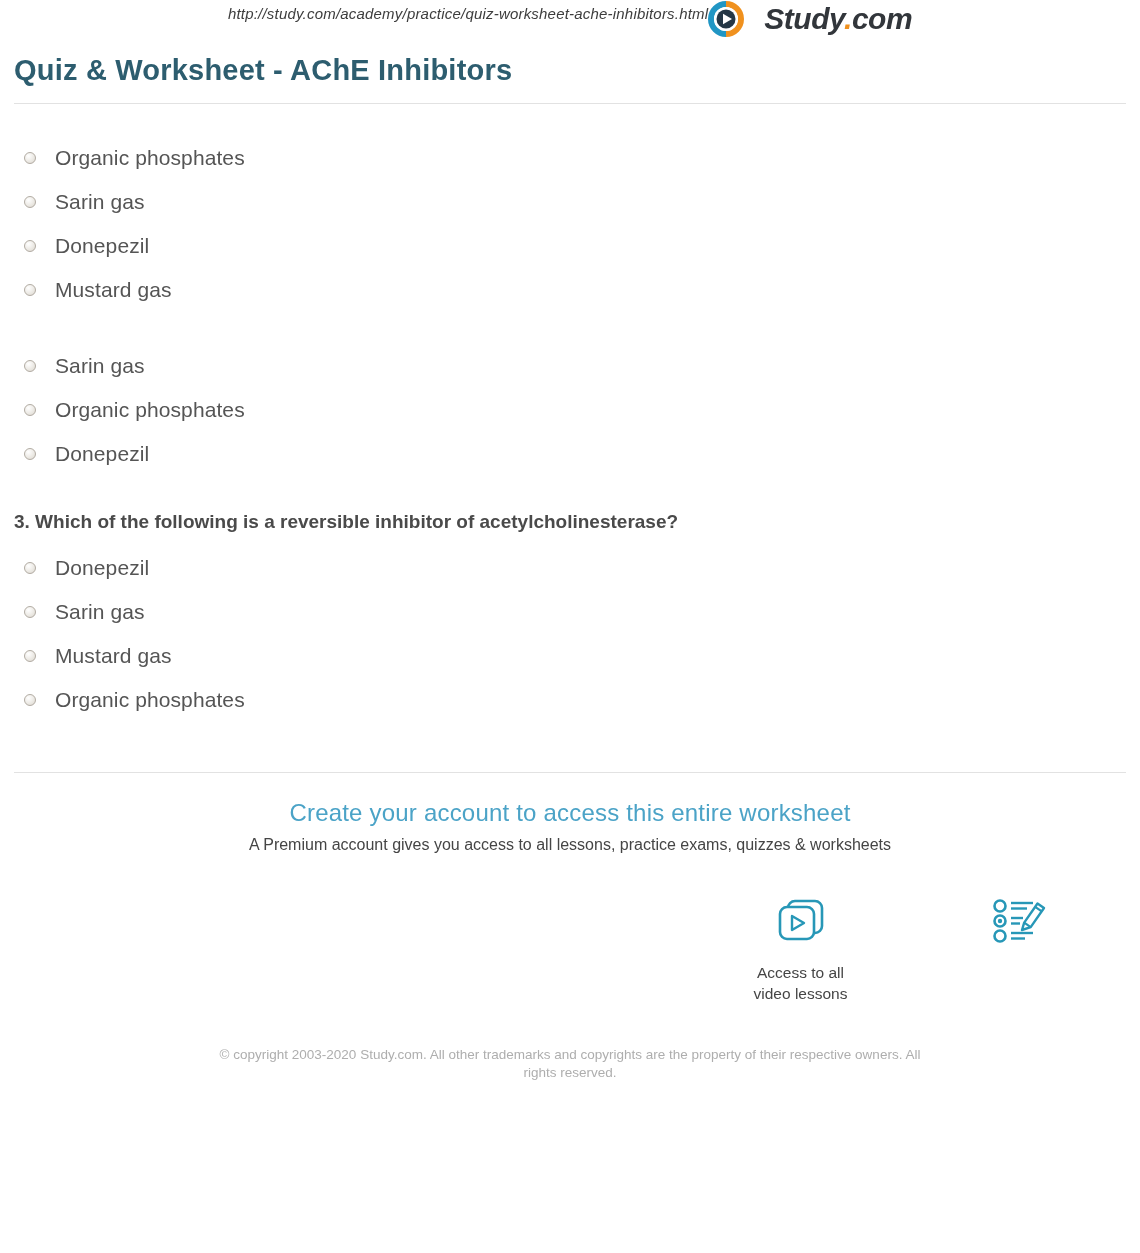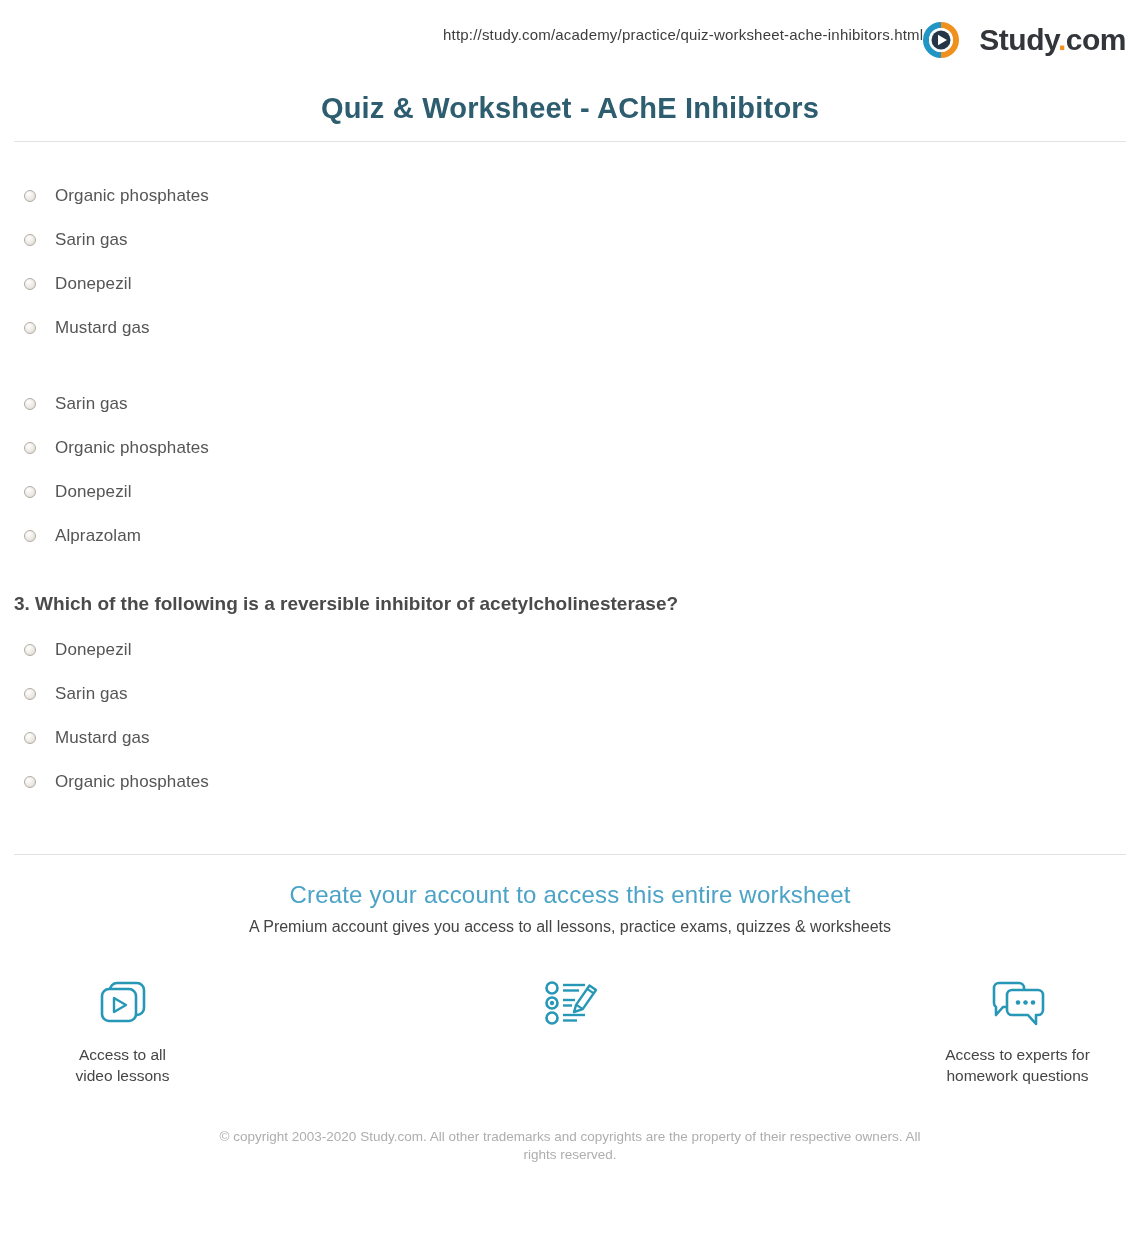--- a/index.html
+++ b/index.html
@@ -9,23 +9,24 @@
     min-height: 1253px;
     font-family: "Liberation Sans", sans-serif;
     color: #4a4a4a;
     position: relative;
   }
   .page { padding: 0 14px; }
 
   
   .header {
     display: flex;
-    justify-content: flex-end;
+    justify-content: center;
     align-items: flex-start;
-    padding-top: 22px;
+    padding-top: 1px;
+    font-style: italic;
   }
   .url-text {
     font-size: 15px;
     color: #3d3d3d;
     padding-top: 4px;
     letter-spacing: 0.2px;
   }
   .logo {
     display: flex;
     align-items: center;
@@ -36,26 +37,25 @@
     font-size: 30px;
     font-weight: 700;
     color: #32363b;
     letter-spacing: -0.5px;
     line-height: 34px;
   }
   .logo-text .dot { color: #f0911e; }
 
   
   .page-title {
-    margin-top: 34px;
+    margin-top: 17px;
     font-size: 29px;
     font-weight: 700;
     color: #2d5d6f;
     letter-spacing: 0.2px;
-    text-align: center;
   }
   .divider {
     border: none;
     border-top: 1px solid #e2e2e2;
     margin: 16px 0 0 0;
   }
 
   
   .question-block { margin-top: 32px; }
   .question-text {
@@ -76,21 +76,21 @@
     width: 12px;
     height: 12px;
     border-radius: 50%;
     border: 1px solid #b2aca3;
     background: radial-gradient(circle at 35% 30%, #ffffff 0%, #e9e6e0 65%, #d8d4cc 100%);
     flex: 0 0 auto;
     cursor: pointer;
   }
   .option-label {
     margin-left: 19px;
-    font-size: 17px;
+    font-size: 21px;
     color: #555555;
     letter-spacing: 0.1px;
     cursor: pointer;
   }
 
   
   .signup-divider { margin-top: 50px; }
   .signup { text-align: center; }
   .signup-heading {
     margin-top: 26px;
@@ -100,21 +100,21 @@
     letter-spacing: 0.2px;
   }
   .signup-subheading {
     margin-top: 9px;
     font-size: 16px;
     color: #454545;
   }
   .features {
     margin-top: 38px;
     display: flex;
-    justify-content: space-between;
+    justify-content: flex-end;
   }
   .feature {
     width: 217px;
     display: flex;
     flex-direction: column;
     align-items: center;
   }
   .feature-icon { height: 58px; display: flex; align-items: center; justify-content: center; }
   .feature-label {
     margin-top: 12px;
@@ -190,24 +190,20 @@
         <span class="radio"></span>
         <span class="option-label">Sarin gas</span>
       </div>
       <div class="option-row">
         <span class="radio"></span>
         <span class="option-label">Organic phosphates</span>
       </div>
       <div class="option-row">
         <span class="radio"></span>
         <span class="option-label">Donepezil</span>
-      </div>
-      <div class="option-row">
-        <span class="radio"></span>
-        <span class="option-label">Alprazolam</span>
       </div>
     </div>
   </div>
 
   <div class="question-block">
     <div class="question-text">3. Which of the following is a reversible inhibitor of acetylcholinesterase?</div>
     <div class="options">
       <div class="option-row">
         <span class="radio"></span>
         <span class="option-label">Donepezil</span>
@@ -259,32 +255,20 @@
             <line x1="22" y1="30.5" x2="31" y2="30.5" stroke="#2797b7" stroke-width="2.4"></line>
             <line x1="22" y1="40" x2="44" y2="40" stroke="#2797b7" stroke-width="2.4"></line>
             <line x1="22" y1="45.5" x2="36" y2="45.5" stroke="#2797b7" stroke-width="2.4"></line>
             <path d="M33,37 L35.2,29.6 L48.5,10.5 L55,15 L41.7,34.1 L33,37 Z" fill="#ffffff" stroke="#2797b7" stroke-width="2.4" stroke-linejoin="round"></path>
             <line x1="35.2" y1="29.6" x2="41.7" y2="34.1" stroke="#2797b7" stroke-width="2.2"></line>
             <line x1="46.2" y1="13.8" x2="52.7" y2="18.3" stroke="#2797b7" stroke-width="2.2"></line>
           </svg>
         </div>
       </div>
 
-      <div class="feature">
-        <div class="feature-icon">
-          <svg width="62" height="56" viewBox="0 0 62 56">
-            <path d="M12,8 h20 a5,5 0 0 1 5,5 v14 a5,5 0 0 1 -5,5 h-16 l-7,8 v-8 h0 a5,5 0 0 1 -2-4 v-15 a5,5 0 0 1 5,-5 z" fill="none" stroke="#2797b7" stroke-width="2.6" stroke-linejoin="round"></path>
-            <path d="M25,15 h26 a5,5 0 0 1 5,5 v15 a5,5 0 0 1 -5,5 h-2 v9 l-8,-9 h-16 a5,5 0 0 1 -5,-5 v-15 a5,5 0 0 1 5,-5 z" fill="#ffffff" stroke="#2797b7" stroke-width="2.6" stroke-linejoin="round"></path>
-            <circle cx="31" cy="27.5" r="2.3" fill="#2797b7"></circle>
-            <circle cx="38.5" cy="27.5" r="2.3" fill="#2797b7"></circle>
-            <circle cx="46" cy="27.5" r="2.3" fill="#2797b7"></circle>
-          </svg>
-        </div>
-        <div class="feature-label"><span>Access to experts for</span><br><span>homework questions</span></div>
-      </div>
 
     </div>
   </div>
 
   <div class="footer">
     <div class="copyright">© copyright 2003-2020 Study.com. All other trademarks and copyrights are the property of their respective owners. All rights reserved.</div>
   </div>
 
 </div>
 

